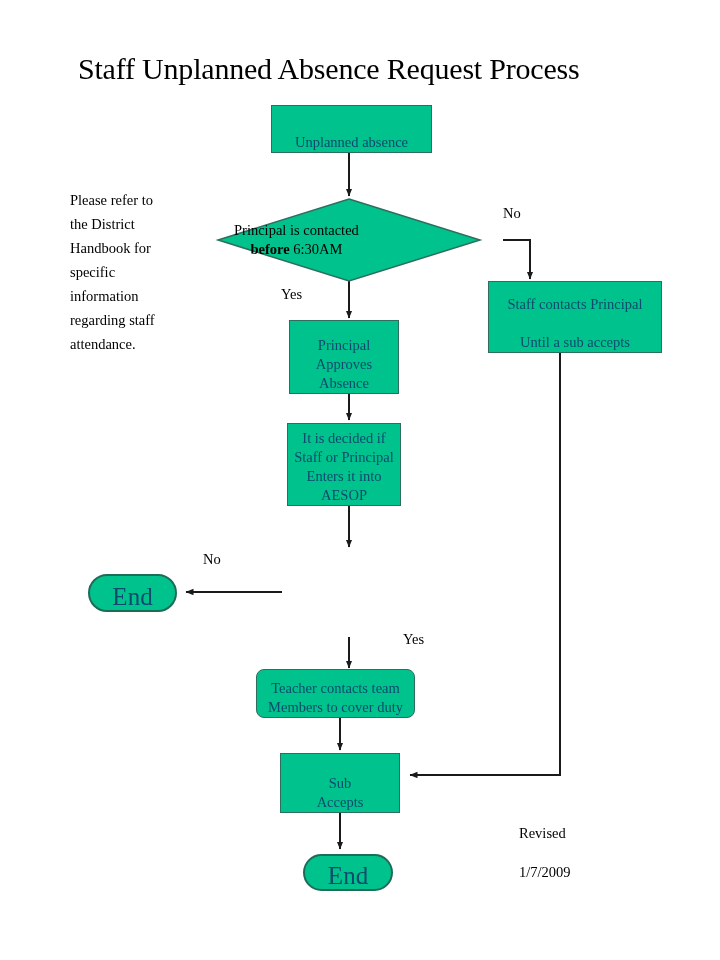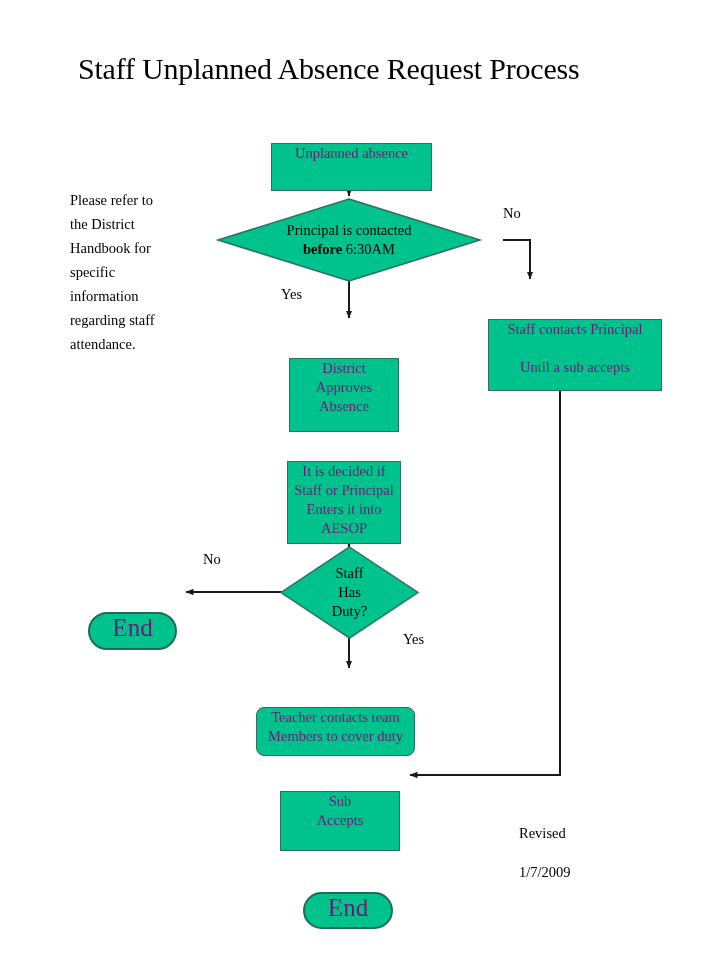--- a/index.html
+++ b/index.html
@@ -38,27 +38,26 @@
     width: 92px;
     font-size: 14.5px;
     line-height: 24px;
     color: #000;
   }
   
   .node {
     position: absolute;
     box-sizing: border-box;
     display: flex;
-    align-items: flex-start;
+    align-items: flex-end;
     justify-content: center;
     text-align: center;
-    color: #701a75;
+    color: #0c4a6e;
     font-size: 14.5px;
     line-height: 19px;
-    margin-top: 38px;
   }
   .box {
     background: #00C28C;
     border: 1.5px solid #2E6E5E;
   }
   .pill {
     background: #00C28C;
     border: 2px solid #1E6B58;
     border-radius: 999px;
     font-size: 25px;
@@ -68,27 +67,27 @@
     position: absolute;
   }
   .diamond-wrap svg {
     position: absolute;
     left: 0;
     top: 0;
     overflow: visible;
   }
   .diamond-label {
     position: absolute;
-    left: 0;
+    left: 16px;
     top: 0;
     width: 100%;
     height: 100%;
     display: flex;
     align-items: center;
-    justify-content: center;
+    justify-content: flex-start;
     text-align: center;
     font-size: 14.5px;
     line-height: 19px;
     color: #000;
   }
   .edge-label {
     position: absolute;
     font-size: 14.5px;
     line-height: 17px;
     color: #000;
@@ -173,47 +172,35 @@
   <div class="node box" style="left:488px; top:281px; width:174px; height:72px;">
     <div>
       <span>Staff contacts Principal</span><br>
       <br>
       <span>Until a sub accepts</span>
     </div>
   </div>
 
   <div class="node box" style="left:289px; top:320px; width:110px; height:74px;">
     <div>
-      <span>District</span><br>
+      <span>Principal</span><br>
       <span>Approves</span><br>
       <span>Absence</span>
     </div>
   </div>
 
   <div class="node box" style="left:287px; top:423px; width:114px; height:83px;">
     <div>
       <span>It is decided if</span><br>
       <span>Staff or Principal</span><br>
       <span>Enters it into</span><br>
       <span>AESOP</span>
     </div>
   </div>
 
-  <div class="diamond-wrap" style="left:281px; top:547px; width:137px; height:91px;">
-    <svg width="137" height="91" viewBox="0 0 137 91">
-      <polygon points="68.5,0 137,45.5 68.5,91 0,45.5" fill="#00C28C" stroke="#2E6E5E" stroke-width="1.5"></polygon>
-    </svg>
-    <div class="diamond-label">
-      <div>
-        <span>Staff</span><br>
-        <span>Has</span><br>
-        <span>Duty?</span>
-      </div>
-    </div>
-  </div>
 
   <div class="edge-label" style="left:203px; top:551px;">No</div>
 
   <div class="edge-label" style="left:403px; top:631px;">Yes</div>
 
   <div class="node pill" style="left:88px; top:574px; width:89px; height:38px;">
     <span>End</span>
   </div>
 
   <div class="node box" style="left:256px; top:669px; width:159px; height:49px;border-radius:8px;">

